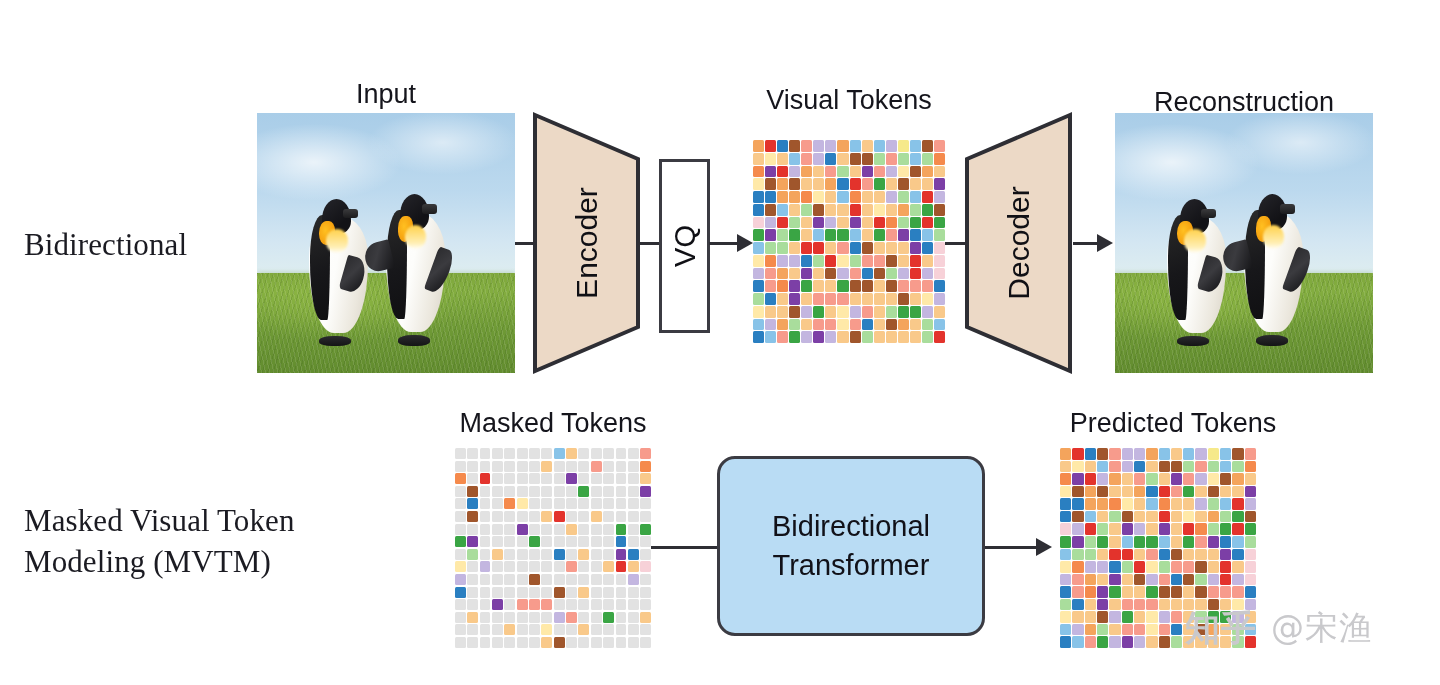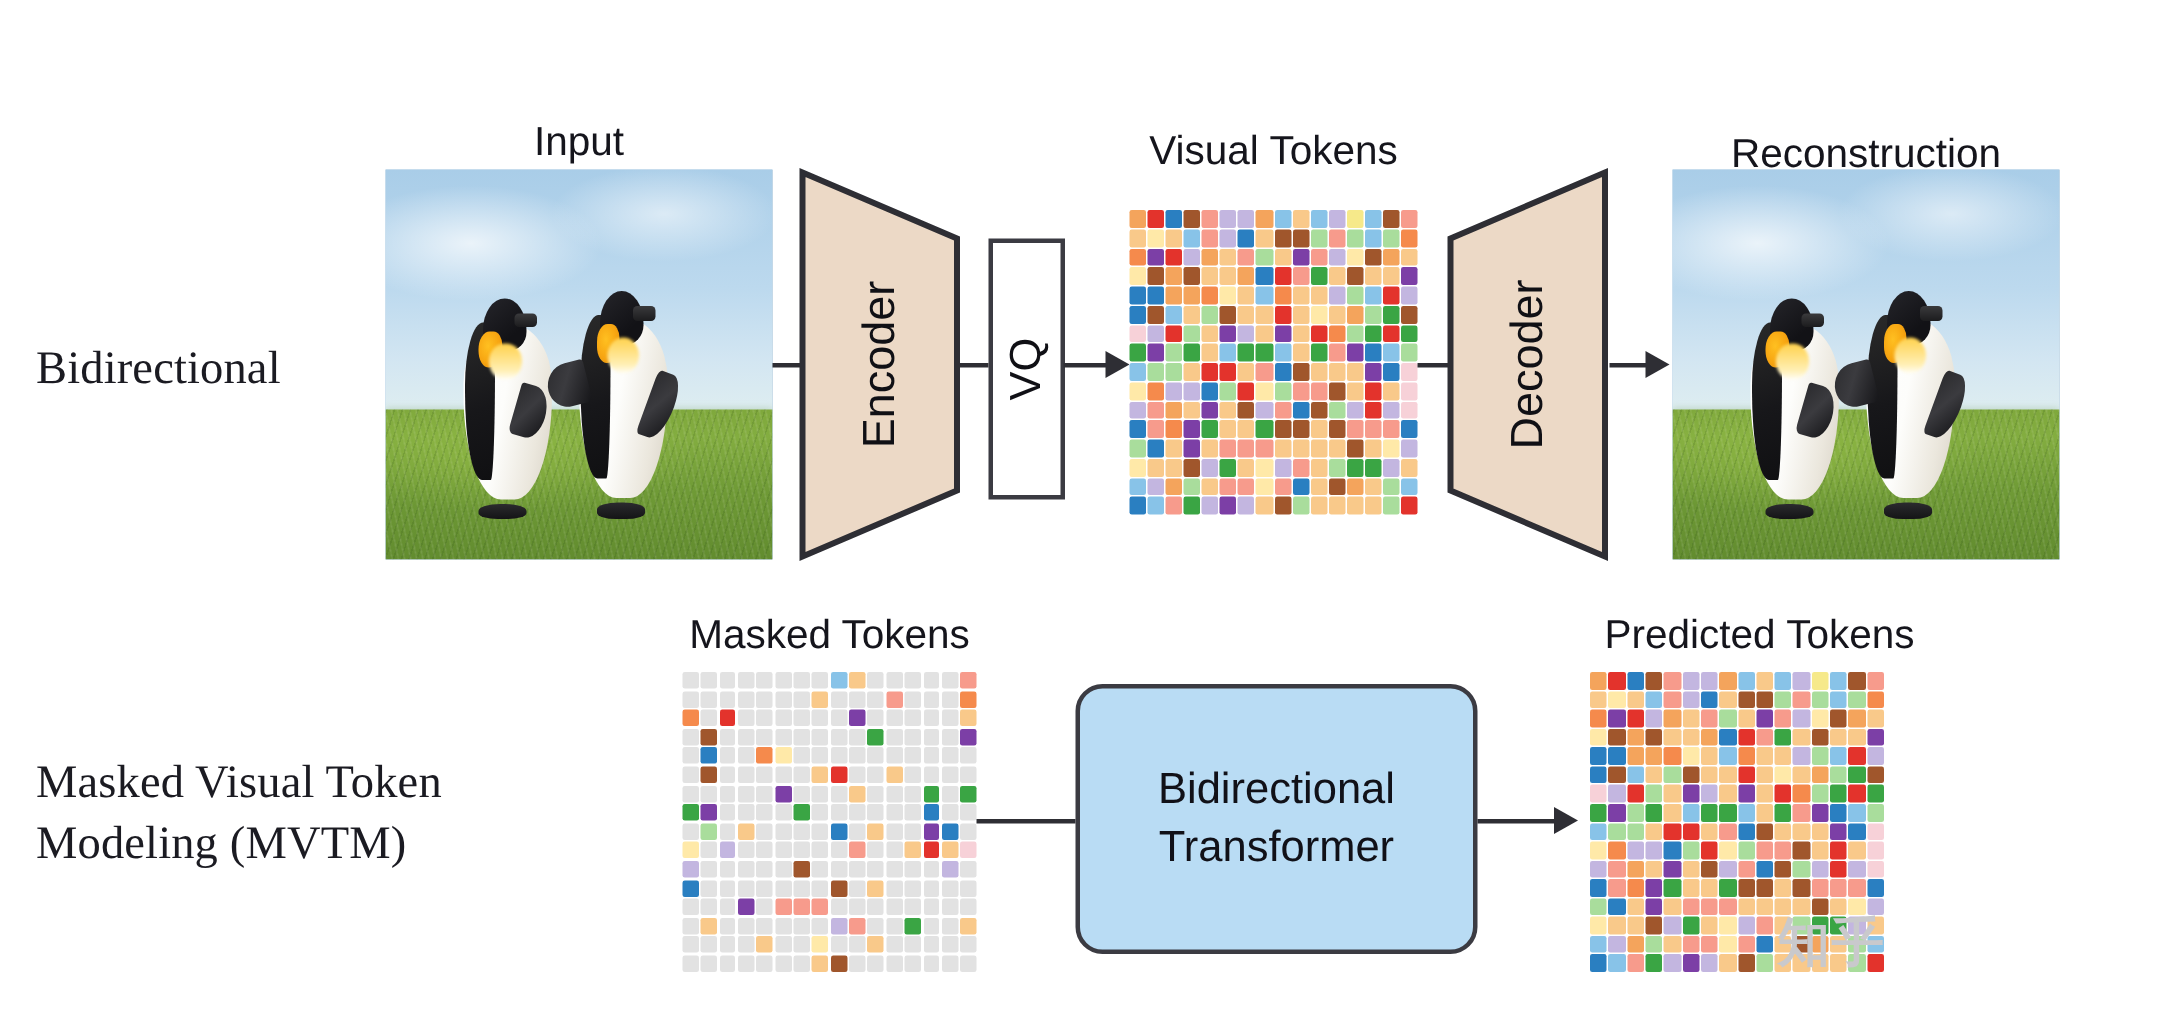--- a/index.html
+++ b/index.html
@@ -1039,15 +1039,16 @@
       <i style="background: rgb(249, 201, 138);"></i>
       <i style="background: rgb(249, 201, 138);"></i>
       <i style="background: rgb(249, 201, 138);"></i>
       <i style="background: rgb(249, 201, 138);"></i>
       <i style="background: rgb(169, 221, 156);"></i>
       <i style="background: rgb(227, 51, 44);"></i>
     </div>
 
   <div class="wm" style="left:1185px;top:605px;">
     <span class="zh">知乎</span>
+    <span class="handle">@宋渔</span>
   </div>
 
 </div>
 
 </body></html>

